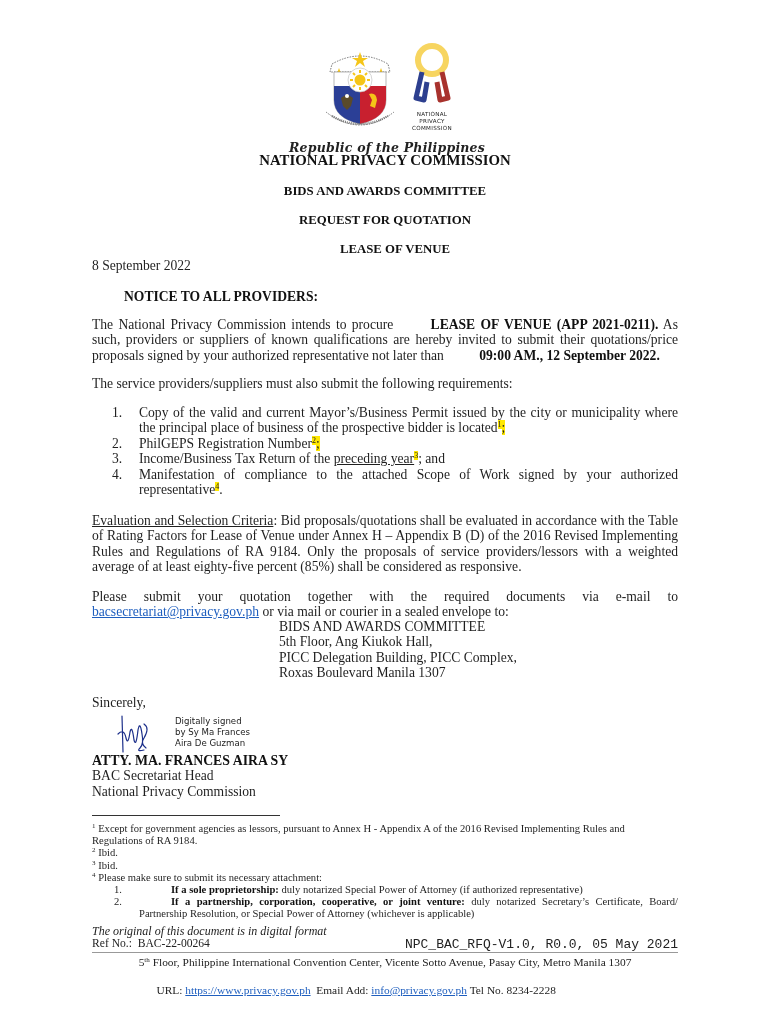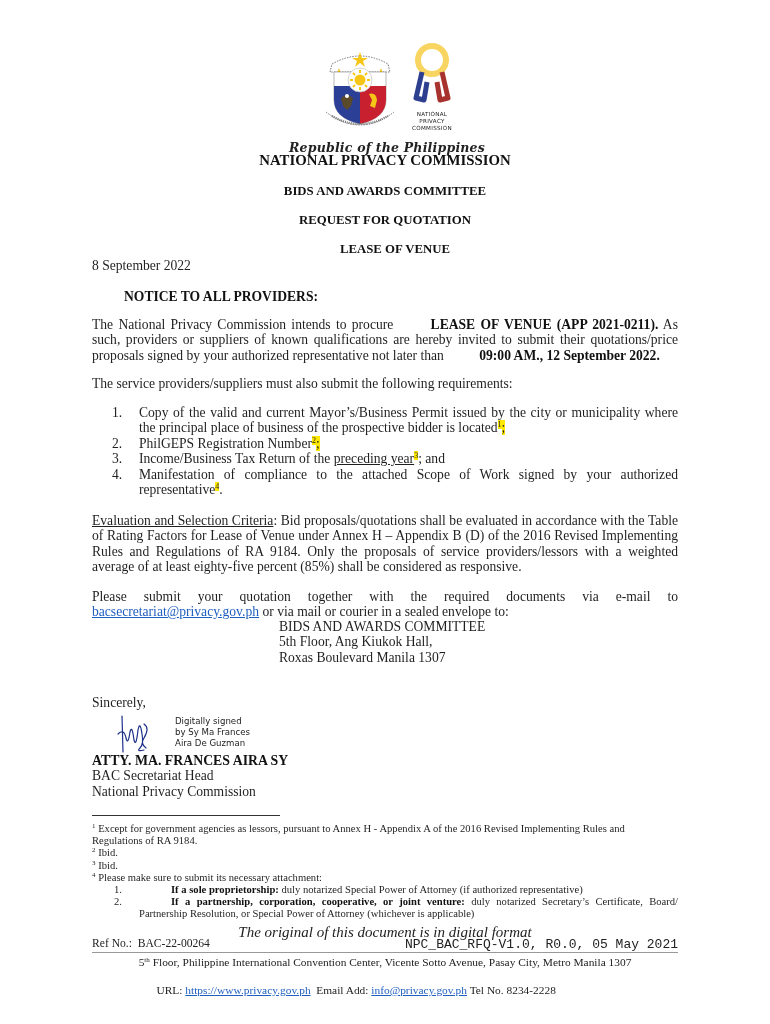--- a/index.html
+++ b/index.html
@@ -113,20 +113,21 @@
     <span class="u">Evaluation and Selection Criteria</span><span>: Bid proposals/quotations shall be evaluated in accordance with the Table of Rating Factors for Lease of Venue under Annex H – Appendix B (D) of the 2016 Revised Implementing Rules and Regulations of RA 9184. Only the proposals of service providers/lessors with a weighted average of at least eighty-five percent (85%) shall be considered as responsive.</span>
   </div>
 
   <div class="abs body-text" style="left:92px; top:604px;">
     <a class="link">bacsecretariat@privacy.gov.ph</a><span> or via mail or courier in a sealed envelope to:</span>
   </div>
   <div class="abs body-text justify-full" style="left:92px; top:589px; width:586px; word-spacing:2px;">Please submit your quotation together with the required documents via e-mail to</div>
   <div class="abs body-text" style="left:279px; top:619px;">
     <div>BIDS AND AWARDS COMMITTEE</div>
     <div>5th Floor, Ang Kiukok Hall,</div>
+    <div>PICC Delegation Building, PICC Complex,</div>
     <div>Roxas Boulevard Manila 1307</div>
   </div>
 
   <div class="abs body-text" style="left:92px; top:695px;">Sincerely,</div>
 
   <div class="abs" style="left:114px; top:714px; width:40px; height:42px;">
     <svg width="40" height="42" viewBox="0 0 40 42">
       <path d="M8 2 L9 38 M4 20 Q10 14 12 24 Q14 32 16 18 Q18 10 20 26 Q22 34 24 16 Q26 6 28 20 Q30 30 26 34 Q22 38 30 36 M30 10 Q36 14 30 24 Q26 30 32 34" fill="none" stroke="#1c2f8a" stroke-width="1.2" stroke-linecap="round"></path>
     </svg>
   </div>
@@ -152,21 +153,21 @@
     <div style="position:relative; padding-left:47px;">
       <span style="position:absolute; left:22px;">1.</span>
       <b>If a sole proprietorship:</b><span> duly notarized Special Power of Attorney (if authorized representative)</span>
     </div>
     <div style="position:relative; padding-left:47px; text-align:justify;">
       <span style="position:absolute; left:22px;">2.</span>
       <b>If a partnership, corporation, cooperative, or joint venture:</b><span> duly notarized Secretary’s Certificate, Board/ Partnership Resolution, or Special Power of Attorney (whichever is applicable)</span>
     </div>
   </div>
 
-  <div class="abs" style="left:92px; top:924px; width:586px; text-align:center; font-family:'Liberation Serif',serif; font-style:italic; font-size:15px; color:#222;">The original of this document is in digital format</div>
+  <div class="abs" style="left:92px; top:924px; width:586px; text-align:left; font-family:'Liberation Serif',serif; font-style:italic; font-size:12px; color:#222;">The original of this document is in digital format</div>
   <div class="abs" style="left:92px; top:937px; font-family:'Liberation Serif',serif; font-size:11.6px; color:#222; white-space:pre;">Ref No.:  BAC-22-00264</div>
   <div class="abs" style="left:92px; top:937px; width:586px; text-align:right; font-family:Liberation Mono, monospace; font-size:13px; color:#222;">NPC_BAC_RFQ-V1.0, R0.0, 05 May 2021</div>
 
   <div class="abs" style="left:92px; top:952px; width:586px; height:1px; background:#999;"></div>
 
   <div class="abs" style="left:0; width:770px; top:955px; text-align:center; font-family:'Liberation Serif',serif; font-size:11.4px; line-height:14px; color:#222;">
     <span>5</span><sup style="font-size:7px; vertical-align:4px;">th</sup><span> Floor, Philippine International Convention Center, Vicente Sotto Avenue, Pasay City, Metro Manila 1307</span>
   </div>
   <div class="abs" style="left:0; width:701px; top:969px; text-align:center; font-family:'Liberation Serif',serif; font-size:11.4px; line-height:14px; color:#222; white-space:pre;">
     <span>URL: </span><a class="link">https://www.privacy.gov.ph</a><span>  Email Add: </span><a class="link">info@privacy.gov.ph</a><span> Tel No. 8234-2228</span>

